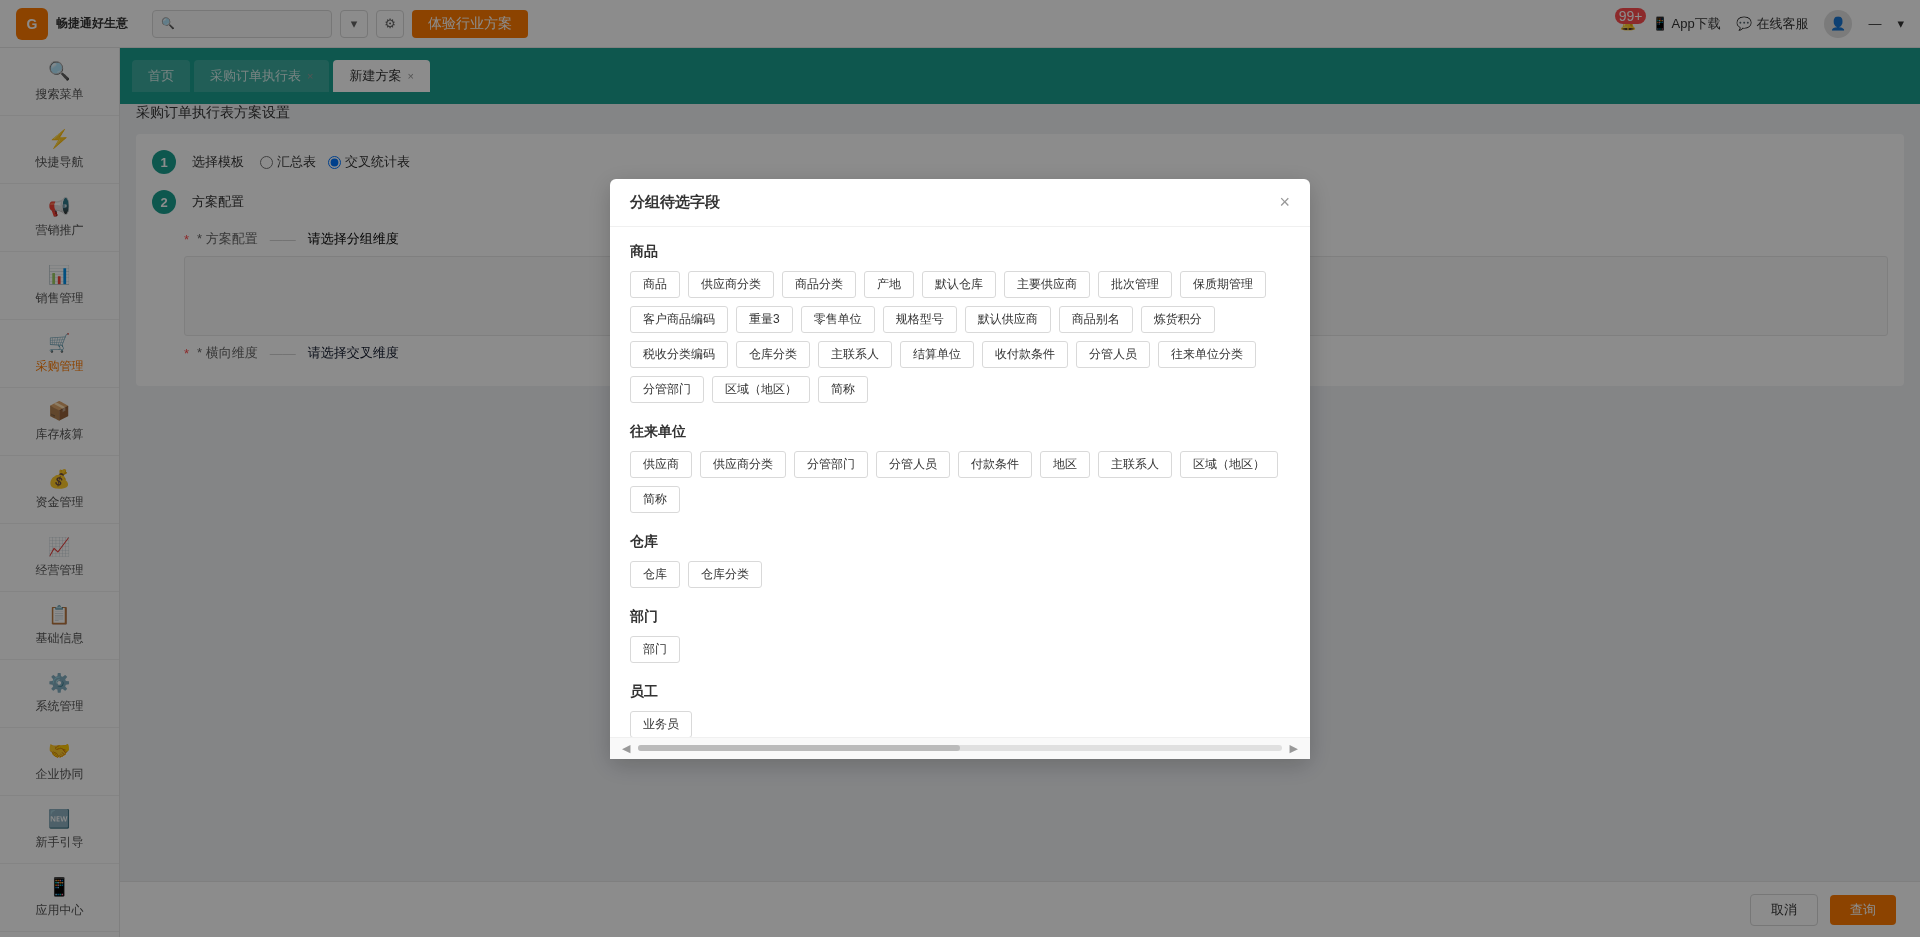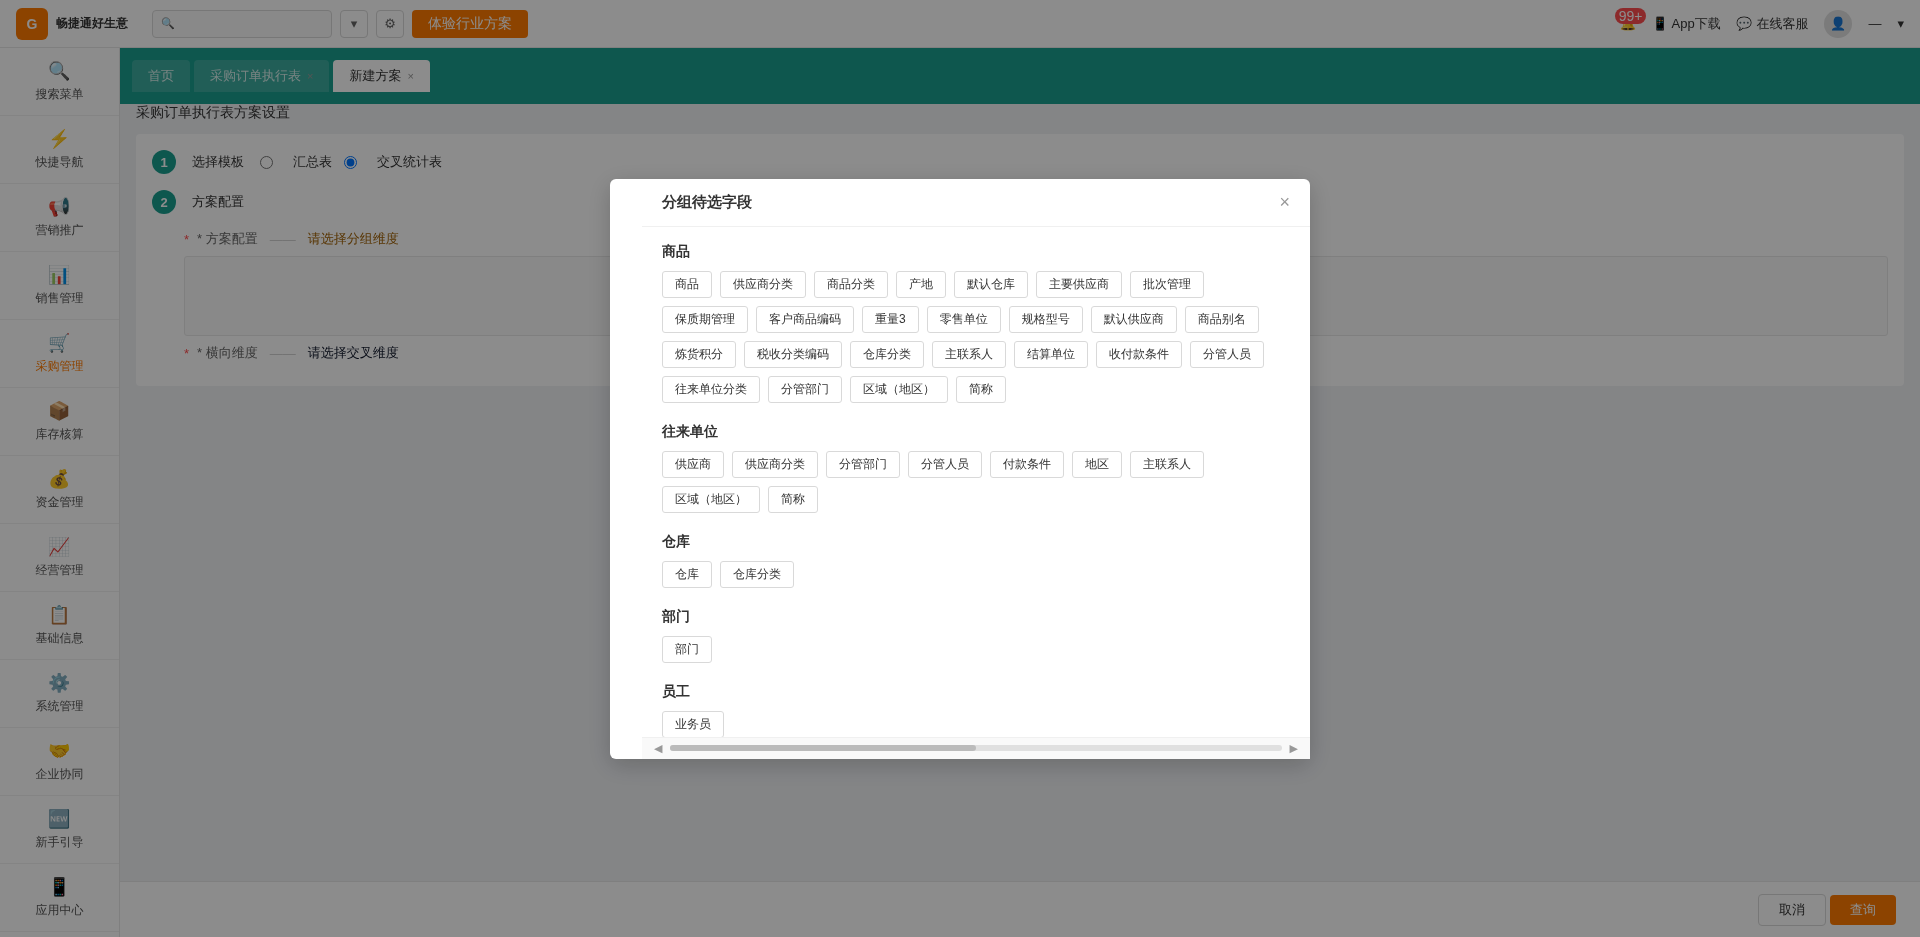--- a/index.html
+++ b/index.html
@@ -171,21 +171,21 @@
     .step-num {
       width: 24px; height: 24px;
       background: #1a9e8f;
       color: #fff;
       border-radius: 50%;
       display: flex; align-items: center; justify-content: center;
       font-size: 13px;
       font-weight: bold;
     }
     .radio-group { display: flex; gap: 12px; align-items: center; }
-    .radio-label { display: flex; align-items: center; gap: 20px; cursor: pointer; font-size: 13px; }
+    .radio-label { display: flex; align-items: center; gap: 4px; cursor: pointer; font-size: 13px; }
 
     
     .overlay {
       position: fixed;
       top: 0; left: 0; right: 0; bottom: 0;
       background: rgba(0,0,0,0.45);
       z-index: 200;
       display: flex;
       align-items: center;
       justify-content: center;
@@ -194,21 +194,20 @@
     
     .modal {
       background: #fff;
       border-radius: 6px;
       width: 700px;
       max-height: 580px;
       display: flex;
       flex-direction: column;
       box-shadow: 0 6px 24px rgba(0,0,0,0.2);
       position: relative;
-      padding-left: 32px;
     }
     .modal-header {
       display: flex;
       align-items: center;
       justify-content: space-between;
       padding: 14px 20px;
       border-bottom: 1px solid #f0f0f0;
       flex-shrink: 0;
     }
     .modal-title { font-size: 15px; font-weight: bold; color: #333; }
@@ -441,21 +440,21 @@
     </div>
     <div class="step-row">
       <div class="step-num">2</div>
       <span>方案配置</span>
     </div>
     <div style="padding-left:32px;">
       <div style="display:flex;align-items:center;gap:8px;margin-bottom:8px;">
         <span style="color:#ff4d4f;">*</span>
         <span style="color:#666;">* 方案配置</span>
         <span style="color:#ccc;margin:0 4px;">——</span>
-        <span style="color:#a16207;">请选择分组维度</span>
+        <span style="color:#000000;">请选择分组维度</span>
       </div>
       <div style="height:80px;background:#f9f9f9;border:1px solid #e8e8e8;margin-bottom:8px;border-radius:3px;display:flex;align-items:center;padding:8px;"></div>
       <div style="display:flex;align-items:center;gap:8px;margin-bottom:8px;">
         <span style="color:#ff4d4f;">*</span>
         <span style="color:#666;">* 横向维度</span>
         <span style="color:#ccc;margin:0 4px;">——</span>
         <span style="color:#0f172a;text-align:right;">请选择交叉维度</span>
       </div>
     </div>
   </div>
@@ -541,17 +540,17 @@
       <span class="hscroll-arrow">▶</span>
     </div>
   </div>
 </div>
 
 <div class="bottom-bar">
   <div class="bottom-left">
     <div class="bottom-icon-btn">⚙</div>
     <div class="bottom-icon-btn">🔊</div>
   </div>
-  <div style="display:flex;gap:4px;align-items:center;">
+  <div style="display:flex;gap:12px;align-items:center;">
     <button class="btn-cancel">取消</button>
     <button class="btn-confirm">查询</button>
   </div>
 </div>
 
 </body></html>

